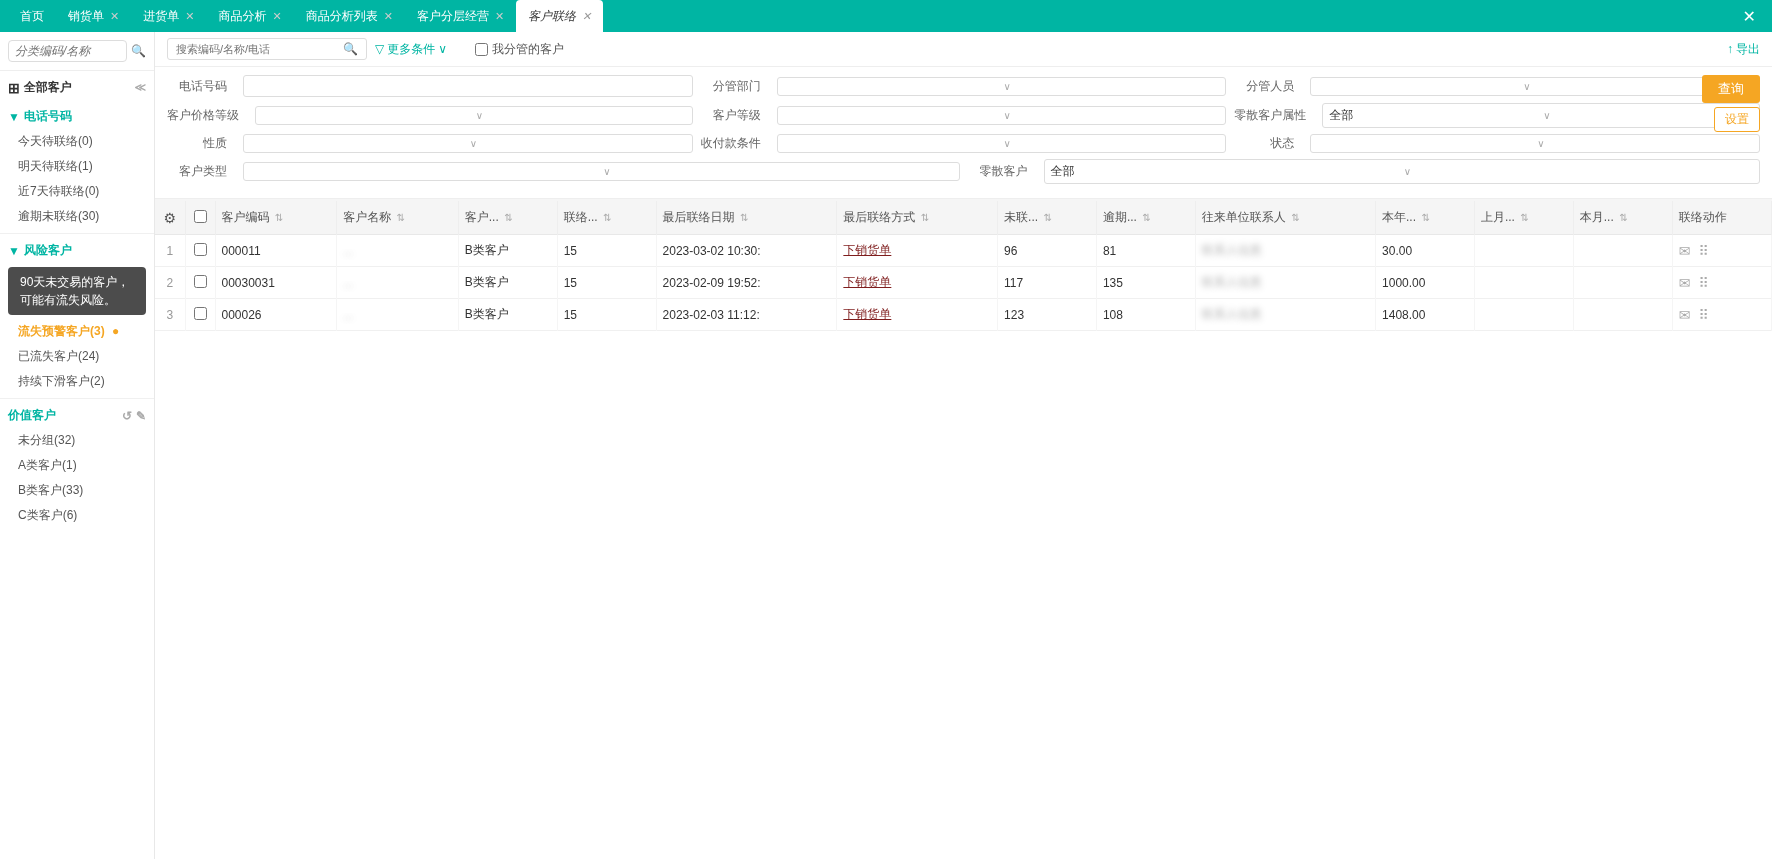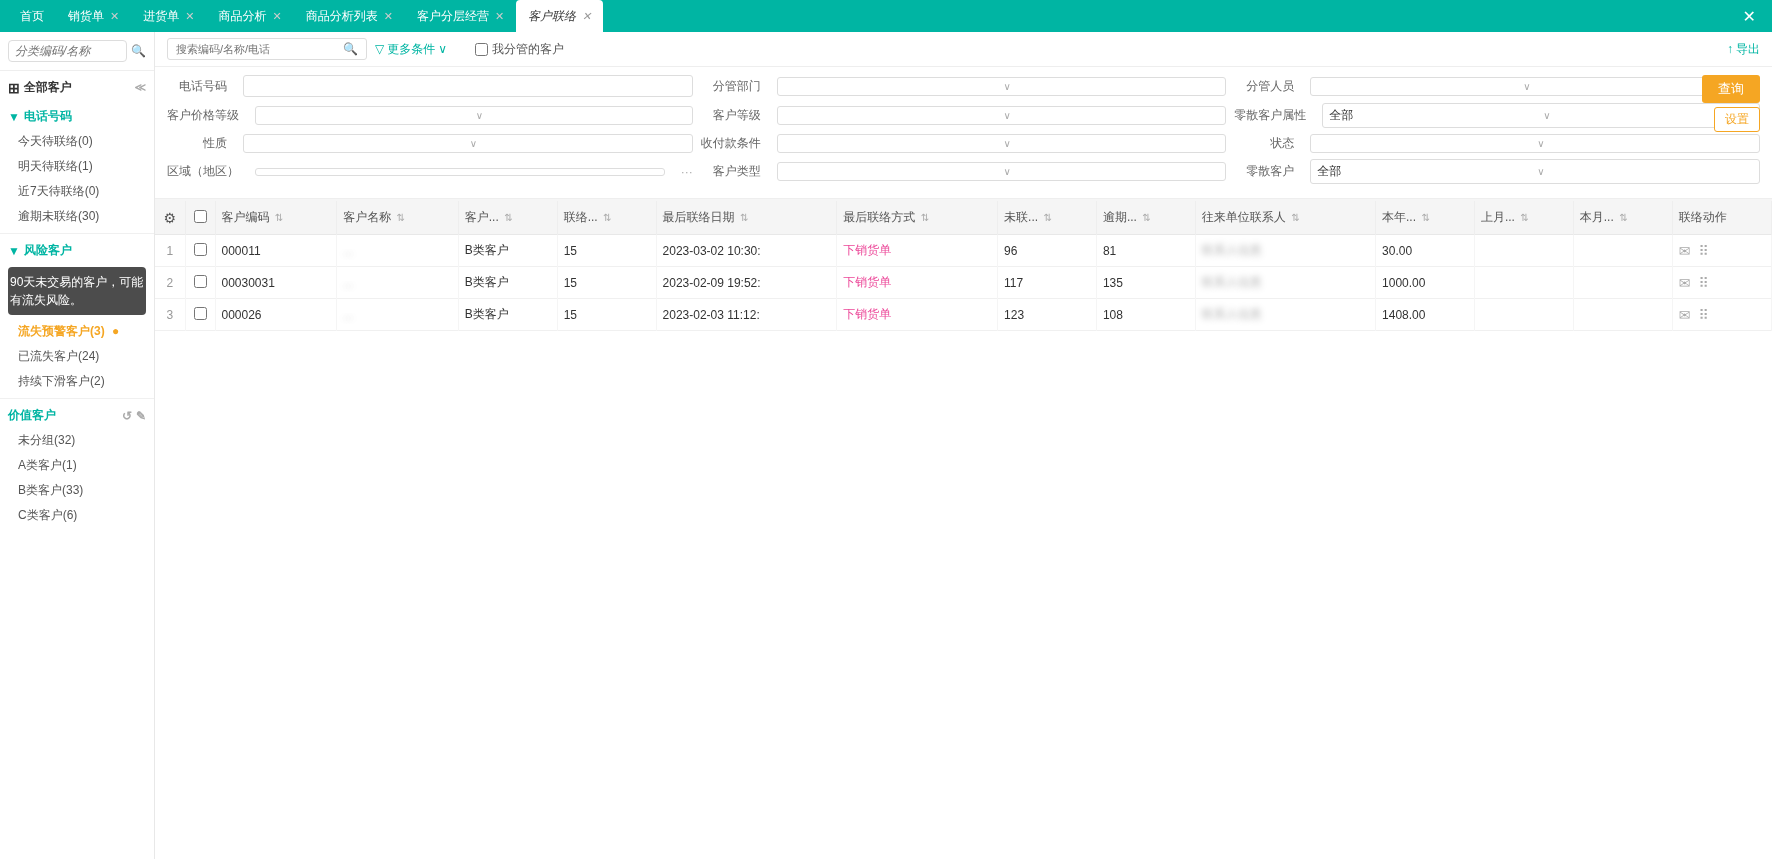--- a/index.html
+++ b/index.html
@@ -98,21 +98,21 @@
       color: #555;
       cursor: pointer;
       font-size: 12px;
     }
     .sidebar-item.active { color: #f5a623; font-weight: bold; }
     .sidebar-divider { height: 1px; background: #f0f0f0; margin: 4px 0; }
     .tooltip-box {
       background: rgba(0,0,0,0.7);
       color: #fff;
       border-radius: 4px;
-      padding: 6px 2px;
+      padding: 6px 12px;
       font-size: 11px;
       margin: 4px 8px;
       line-height: 1.5;
     }
     .sidebar-section-actions {
       display: flex;
       align-items: center;
       padding: 4px 8px;
       color: #00b5a3;
       font-weight: bold;
@@ -283,21 +283,21 @@
     thead th .sort-icon { color: #aaa; font-size: 10px; margin-left: 2px; }
     tbody tr {
       border-bottom: 1px solid #f0f0f0;
     }
     tbody td {
       padding: 7px 6px;
       color: #333;
       border-right: 1px solid #f5f5f5;
       white-space: nowrap;
     }
-    .link-text { color: #ec4899; cursor: pointer; }
+    .link-text { color: #7f1d1d; cursor: pointer; text-decoration: underline; }
     .action-icons-cell { display: flex; gap: 8px; align-items: center; }
     .action-icon { color: #aaa; cursor: pointer; font-size: 14px; }
 
     
     .pagination-bar {
       display: flex;
       align-items: center;
       justify-content: flex-end;
       padding: 6px 12px;
       background: #fff;
@@ -547,27 +547,20 @@
         <div class="filter-field">
           <label>状态</label>
           <div class="filter-select">
             <span></span>
               <span class="arrow">∨</span>
           </div>
         </div>
       </div>
 
       <div class="filter-row">
-        <div class="filter-field">
-          <label>区域（地区）</label>
-          <div class="filter-select">
-            <span></span>
-          </div>
-          <span class="filter-more-dots">···</span>
-        </div>
         <div class="filter-field">
           <label>客户类型</label>
           <div class="filter-select">
             <span></span>
               <span class="arrow">∨</span>
           </div>
         </div>
         <div class="filter-field">
           <label>零散客户</label>
           <div class="filter-select">

